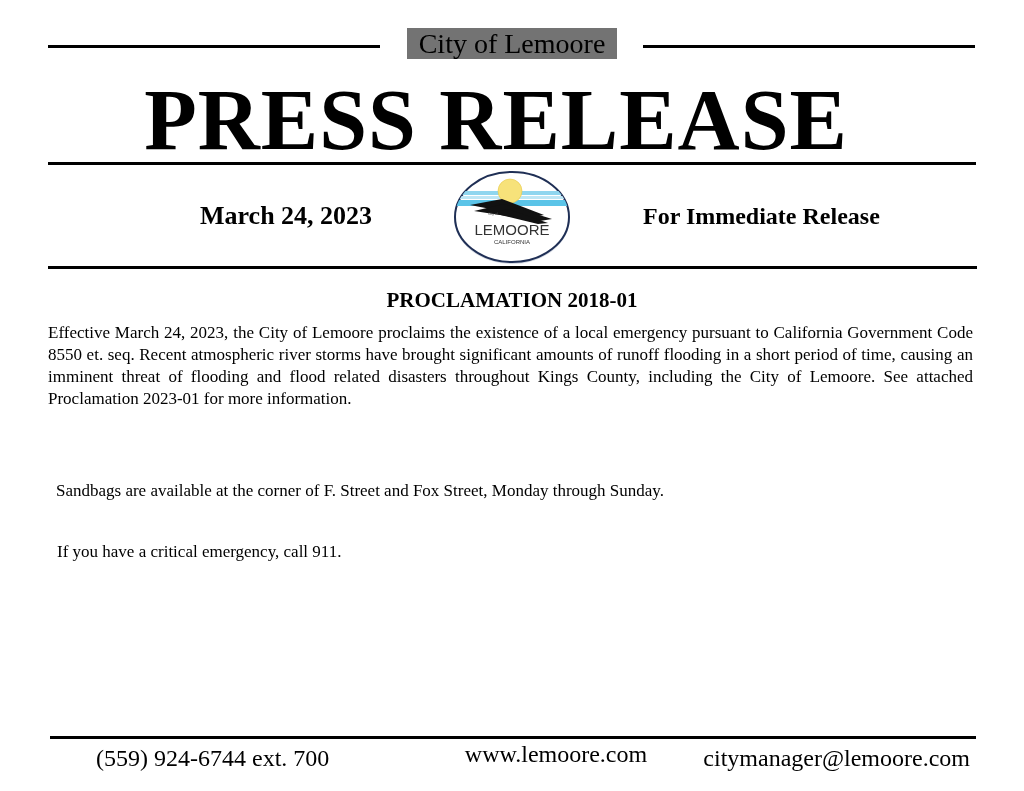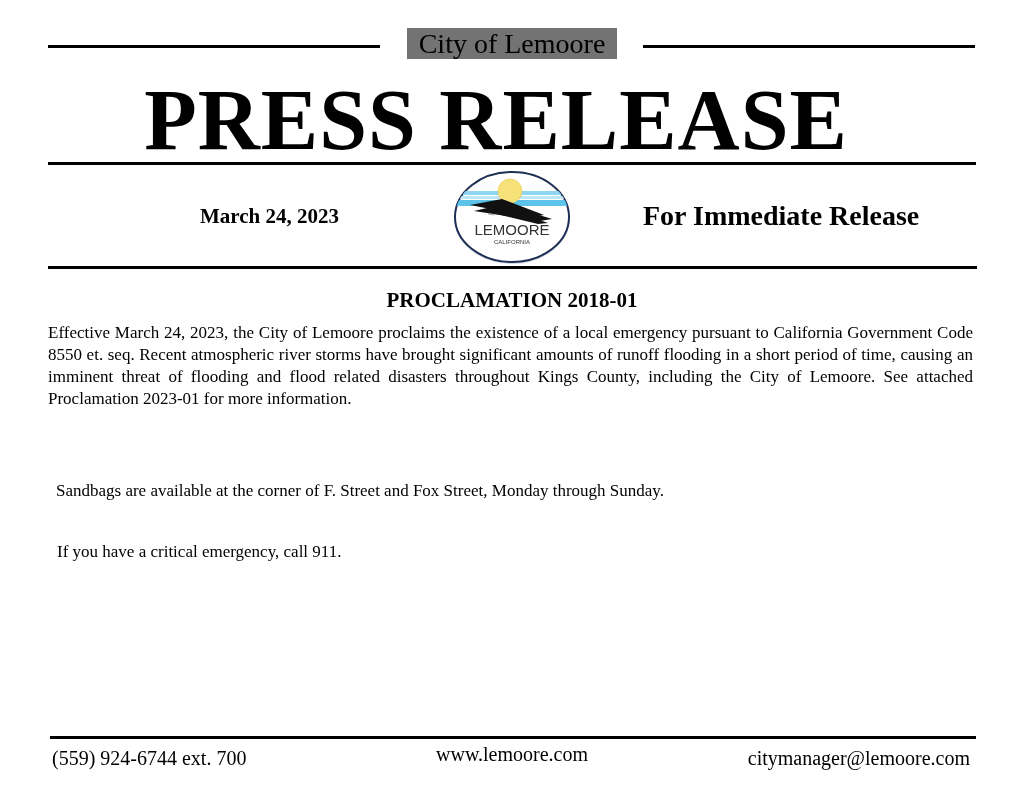--- a/index.html
+++ b/index.html
@@ -13,38 +13,38 @@
       left: 0; width: 1024px; top: 26px; text-align: center;
       font-size: 28px; line-height: 36px;
     }
     .kicker span { background: #737373; padding: 0 12px; }
     .title {
       left: 0; width: 992px; top: 72px; text-align: center;
       font-size: 86px; font-weight: bold; line-height: 96px; letter-spacing: 1px;
       transform: scaleY(1.0);
     }
     .date {
-      left: 200px; top: 201px; font-size: 21px; font-weight: bold; line-height: 30px;
+      left: 200px; top: 201px; font-size: 26px; font-weight: bold; line-height: 30px;
     }
     .release {
-      left: 643px; top: 201px; font-size: 28px; font-weight: bold; line-height: 30px;
+      left: 643px; top: 201px; font-size: 24px; font-weight: bold; line-height: 30px;
     }
     .logo { left: 452px; top: 169px; width: 120px; height: 96px; }
     .proc-title {
       left: 0; width: 1024px; top: 286px; text-align: center;
       font-size: 21px; font-weight: bold; line-height: 28px;
     }
     .para {
       left: 48px; width: 925px; font-size: 17px; line-height: 22px;
       text-align: justify;
     }
     .p1 { top: 322px; }
     .p2 { top: 472px; }
     .p3 { top: 532px; }
-    .footer-text { top: 742px; font-size: 20px; line-height: 32px; }
+    .footer-text { top: 742px; font-size: 24px; line-height: 32px; margin-left: 44px; }
     .phone { left: 52px; }
     .web { left: 0; width: 1024px; text-align: center; top: 738px; }
     .email { right: 54px; }
   </style>
 </head>
 <body>
 
 <div class="rule" style="left:48px; top:45px; width:332px;"></div>
 <div class="rule" style="left:643px; top:45px; width:332px;"></div>
 

